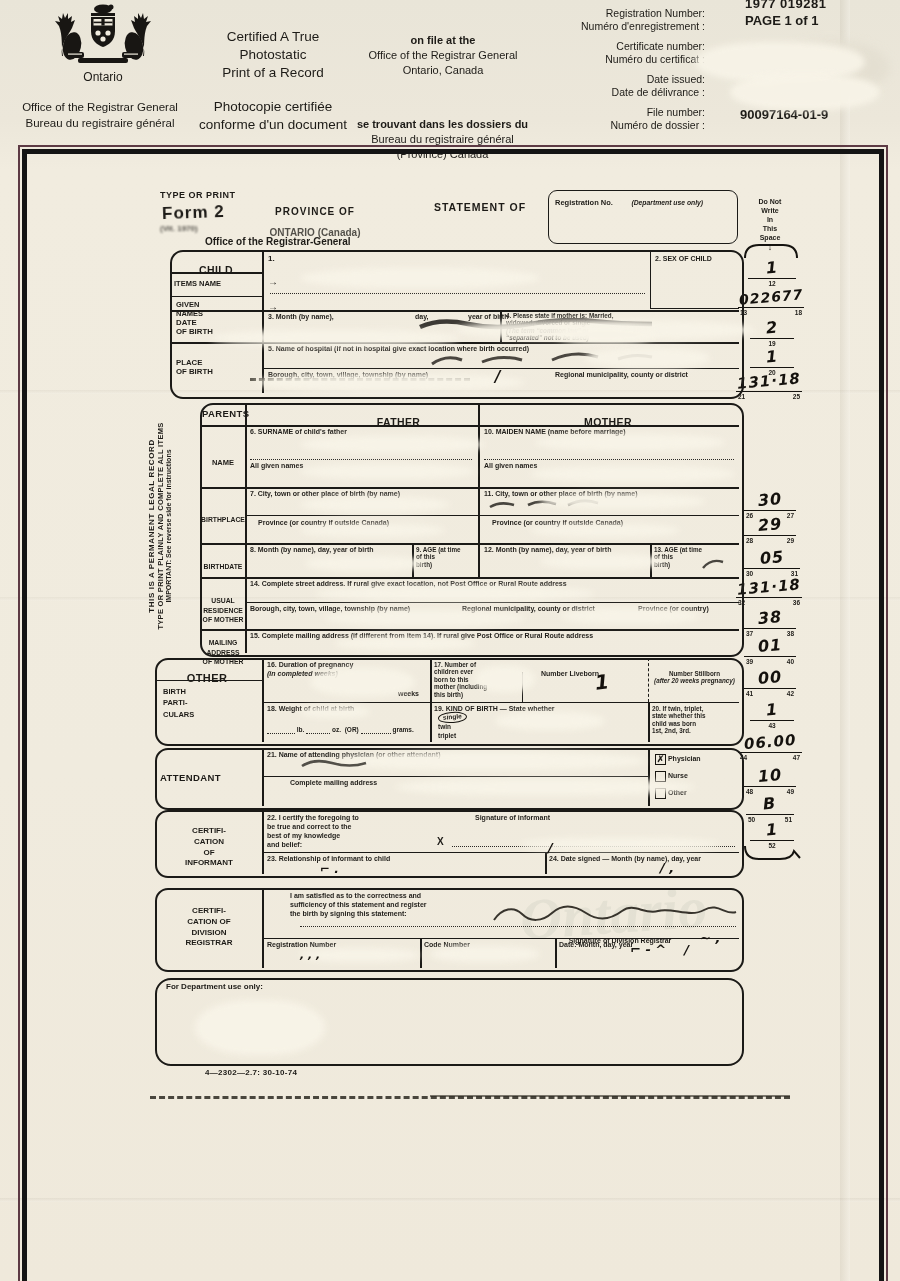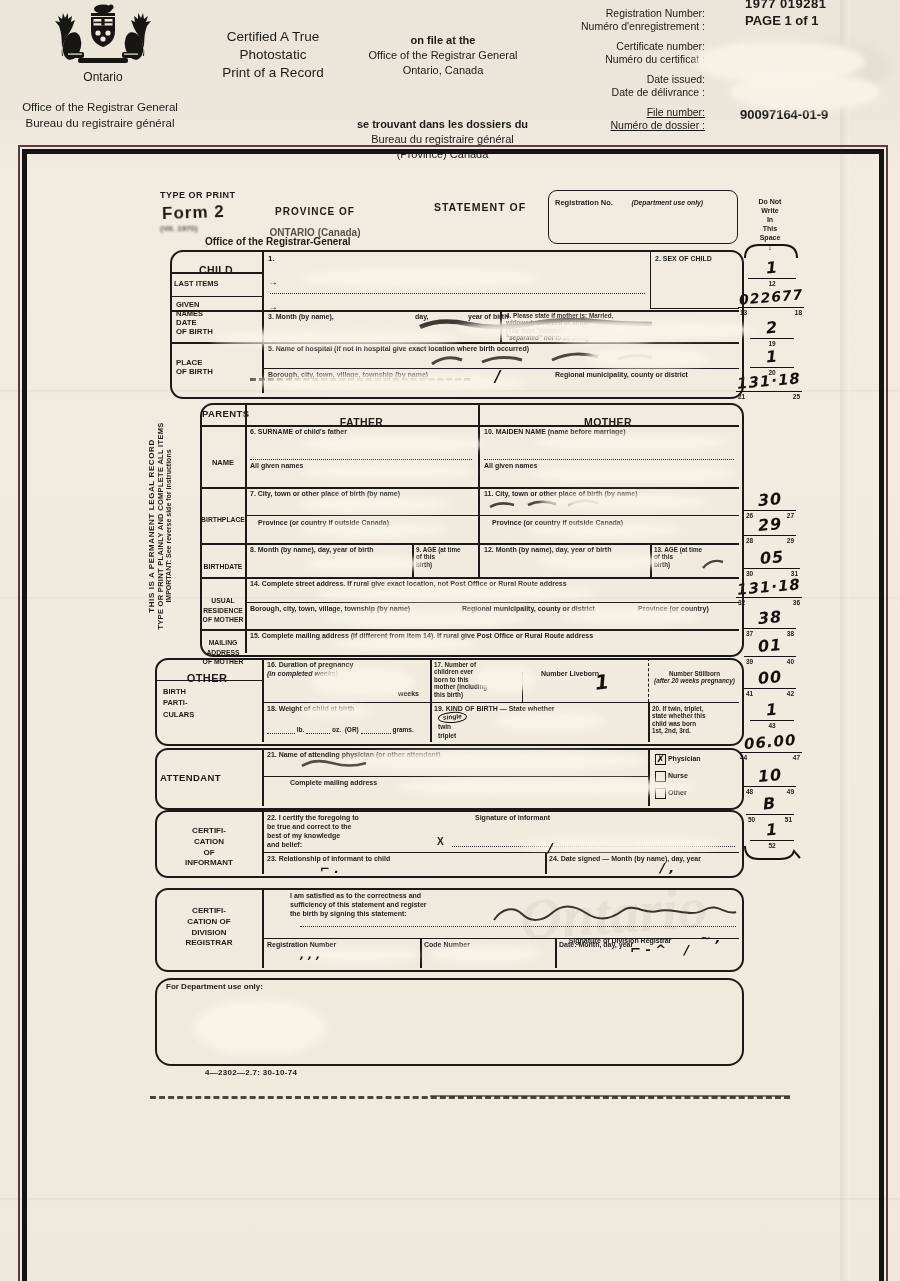--- a/index.html
+++ b/index.html
@@ -80,20 +80,24 @@
   <div class="A c" style="left:48px;top:62px;width:110px;font-size:12px;">Ontario</div>
   <div class="A c" style="left:2px;top:92px;width:196px;font-size:11.5px;line-height:1.35;">
     <div>Office of the Registrar General</div>
     <div>Bureau du registraire général</div>
   </div>
   <div class="A c" style="left:193px;top:20px;width:160px;font-size:13.5px;line-height:1.35;">
     <div>Certified A True</div>
     <div>Photostatic</div>
     <div>Print of a Record</div>
   </div>
+  <div class="A c" style="left:183px;top:90px;width:180px;font-size:13.5px;line-height:1.35;">
+    <div>Photocopie certifiée</div>
+    <div>conforme d'un document</div>
+  </div>
   <div class="A c" style="left:348px;top:25px;width:190px;font-size:11px;line-height:1.35;">
     <div class="b">on file at the</div>
     <div>Office of the Registrar General</div>
     <div>Ontario, Canada</div>
   </div>
   <div class="A c" style="left:340px;top:109px;width:205px;font-size:11px;line-height:1.35;">
     <div class="b">se trouvant dans les dossiers du</div>
     <div>Bureau du registraire général</div>
     <div>(Province) Canada</div>
   </div>
@@ -102,21 +106,21 @@
       <div>Numéro d'enregistrement :</div>
   </div>
   <div class="A r" style="left:545px;top:40px;width:160px;font-size:10.5px;line-height:1.25;">
     <div>Certificate number:</div>
       <div>Numéro du certificat :</div>
   </div>
   <div class="A r" style="left:545px;top:73px;width:160px;font-size:10.5px;line-height:1.25;">
     <div>Date issued:</div>
       <div>Date de délivrance :</div>
   </div>
-  <div class="A r" style="left:545px;top:106px;width:160px;font-size:10.5px;line-height:1.25;text-decoration:underline;">
+  <div class="A r" style="left:545px;top:106px;width:160px;font-size:10.5px;line-height:1.25;">
     <div>File number:</div>
       <div>Numéro de dossier :</div>
   </div>
   <div class="A b" style="left:745px;top:-4px;font-size:13px;letter-spacing:.5px;">1977 019281</div>
   <div class="A b" style="left:745px;top:13px;font-size:13px;">PAGE 1 of 1</div>
   <div class="A b" style="left:740px;top:107px;font-size:13px;">90097164-01-9</div>
   <div class="sm" style="left:695px;top:42px;width:170px;height:40px;"></div>
   <div class="sm" style="left:730px;top:74px;width:150px;height:36px;"></div>
 
   <div class="A" style="left:18px;top:145px;width:866px;height:1200px;border:2px solid #5d3a44;">
@@ -281,21 +285,21 @@
   </div>
 
   <div class="box" style="left:170px;top:250px;width:570px;height:145px;"></div>
   <div class="vl" style="left:262px;top:252px;height:141px;"></div>
   <div class="A sec c" style="left:172px;top:256px;width:88px;">CHILD</div>
   <div class="hl" style="left:171px;top:272px;width:91px;"></div>
   <div class="A b" style="left:268px;top:254px;font-size:8px;">1.</div>
   <div class="A" style="left:650px;top:252px;width:88px;height:56px;border-left:1.6px solid #1b1a17;border-bottom:1.6px solid #1b1a17;">
     <div class="lbl" style="margin:3px 0 0 4px;">2. SEX OF CHILD</div>
   </div>
-  <div class="A b" style="left:174px;top:279px;font-size:7.5px;">LAST ITEMS</div>
+  <div class="A b" style="left:174px;top:279px;font-size:7.5px;">ITEMS NAME</div>
   <div class="A b" style="left:268px;top:276px;font-size:10px;">→</div>
   <div class="dot" style="left:270px;top:293px;width:375px;"></div>
   <div class="hl" style="left:171px;top:296px;width:91px;height:1.2px;"></div>
   <div class="A b" style="left:176px;top:300px;font-size:7.5px;">
       <div>GIVEN</div>
       <div>NAMES</div>
     </div>
   <div class="A b" style="left:268px;top:301px;font-size:10px;">→</div>
   <div class="hl" style="left:171px;top:310px;width:568px;"></div>
   <div class="A b" style="left:176px;top:318px;font-size:7.8px;">
@@ -339,21 +343,21 @@
   <div class="sm" style="left:585px;top:348px;width:125px;height:20px;"></div>
   <div class="A" style="left:250px;top:378px;width:220px;border-bottom:3px dashed #242118;opacity:.7;"></div>
   <div class="sm" style="left:255px;top:374px;width:270px;height:17px;"></div>
   <div class="A" style="left:495px;top:368px;font-size:15px;"><span class="hw">/</span></div>
 
   <div class="box" style="left:200px;top:403px;width:540px;height:250px;"></div>
   <div class="hl" style="left:201px;top:425px;width:538px;"></div>
   <div class="vl" style="left:245px;top:403px;height:250px;"></div>
   <div class="vl" style="left:478px;top:403px;height:174px;"></div>
   <div class="A sec" style="left:202px;top:408px;width:42px;font-size:9.5px;text-align:center;">PARENTS</div>
-  <div class="A sec c" style="left:245px;top:408px;width:233px;">FATHER</div>
+  <div class="A sec c" style="left:245px;top:408px;width:233px;padding-left:37px;">FATHER</div>
   <div class="A sec c" style="left:478px;top:408px;width:260px;">MOTHER</div>
 
   <div class="A b c" style="left:202px;top:450px;width:42px;font-size:7.5px;">NAME</div>
   <div class="A lbl" style="left:250px;top:428px;">6. SURNAME of child's father</div>
   <div class="A lbl" style="left:484px;top:428px;">10. MAIDEN NAME (name before marriage)</div>
   <div class="dot" style="left:250px;top:459px;width:222px;"></div>
   <div class="dot" style="left:484px;top:459px;width:250px;"></div>
   <div class="A lbl" style="left:250px;top:462px;">All given names</div>
   <div class="A lbl" style="left:484px;top:462px;">All given names</div>
   <div class="hl" style="left:201px;top:487px;width:538px;"></div>

